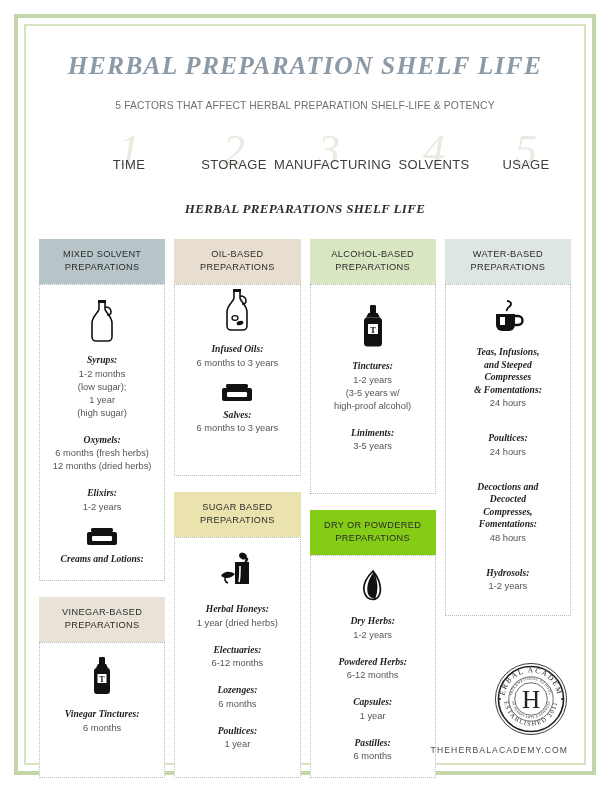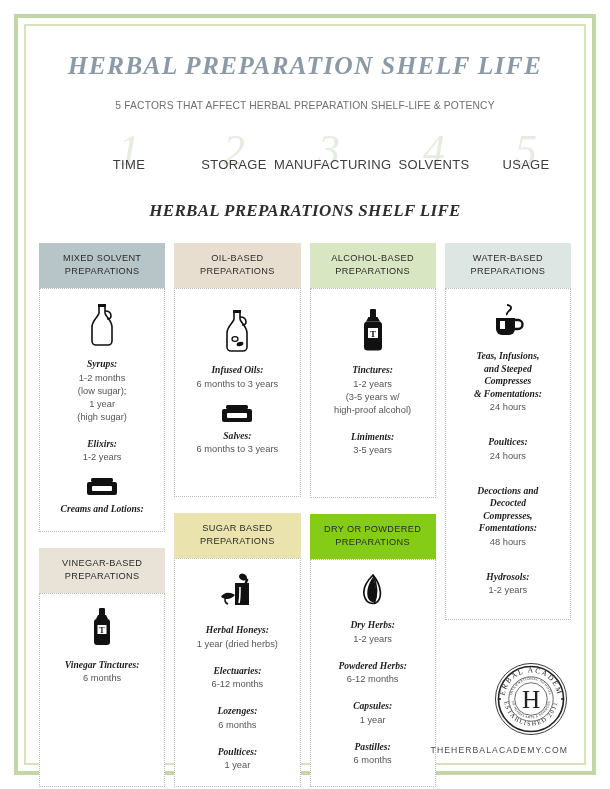--- a/index.html
+++ b/index.html
@@ -89,21 +89,21 @@
   .f4 { left: 345px; }
   .f5 { left: 437px; }
 
   
   .section-title {
     text-align: center;
     margin-top: 10px;
     font-family: "Liberation Serif", serif;
     font-style: italic;
     font-weight: bold;
-    font-size: 17px;
+    font-size: 13px;
     letter-spacing: 0.3px;
     color: #2e2e2e;
   }
 
   
   .columns {
     position: relative;
     margin-top: 22px;
     display: flex;
     gap: 9px;
@@ -233,20 +233,24 @@
               <path d="M10 3 h6 v7 c0 3 7 7 7 14 v14 a4 4 0 0 1 -4 4 h-12 a4 4 0 0 1 -4 -4 v-14 c0 -7 7 -11 7 -14 z" fill="#fff" stroke="#111" stroke-width="1.6"></path>
               <path d="M16 8 c5 0 6 3 6 5 c0 2 -2 3 -4 3" fill="none" stroke="#111" stroke-width="1.6"></path>
               <rect x="9" y="1" width="8" height="3" fill="#111"></rect>
             </svg>
           </div>
           <div class="entry">
             <div class="name">Syrups:</div>
             <div class="dur">1-2 months<br>(low sugar);<br>1 year<br>(high sugar)</div>
           </div>
           <div class="entry">
+            <div class="name">Oxymels:</div>
+            <div class="dur">6 months (fresh herbs)<br>12 months (dried herbs)</div>
+          </div>
+          <div class="entry">
             <div class="name">Elixirs:</div>
             <div class="dur">1-2 years</div>
           </div>
           <div class="icon-wrap" style="margin-bottom:7px">
             <svg width="32" height="18" viewBox="0 0 32 18">
               <rect x="5" y="0" width="22" height="4" rx="1.5" fill="#111"></rect>
               <rect x="1" y="4" width="30" height="13" rx="2" fill="#111"></rect>
               <rect x="6" y="8" width="20" height="5" rx="1" fill="#fff"></rect>
             </svg>
           </div>
@@ -277,21 +281,21 @@
             <div class="dur">6 months</div>
           </div>
         </div>
       </div>
 
       <div class="col">
         <div class="cat-header" style="background:#e8ded0">
           <span class="hl">OIL-BASED</span>
           <span class="hl">PREPARATIONS</span>
         </div>
-        <div class="card" style="padding-top:20px;padding-bottom:40px">
+        <div class="card" style="padding-top:3px;padding-bottom:40px">
           <div class="icon-wrap">
             <svg width="26" height="44" viewBox="0 0 26 44">
               <path d="M10 3 h6 v7 c0 3 7 7 7 14 v14 a4 4 0 0 1 -4 4 h-12 a4 4 0 0 1 -4 -4 v-14 c0 -7 7 -11 7 -14 z" fill="#fff" stroke="#111" stroke-width="1.6"></path>
               <path d="M16 8 c5 0 6 3 6 5 c0 2 -2 3 -4 3" fill="none" stroke="#111" stroke-width="1.6"></path>
               <rect x="9" y="1" width="8" height="3" fill="#111"></rect>
               <ellipse cx="11" cy="30" rx="3" ry="2.3" fill="none" stroke="#111" stroke-width="1.3"></ellipse>
               <ellipse cx="16" cy="35" rx="3.5" ry="2" fill="#111" transform="rotate(-18 16 35)"></ellipse>
             </svg>
           </div>
           <div class="entry">

